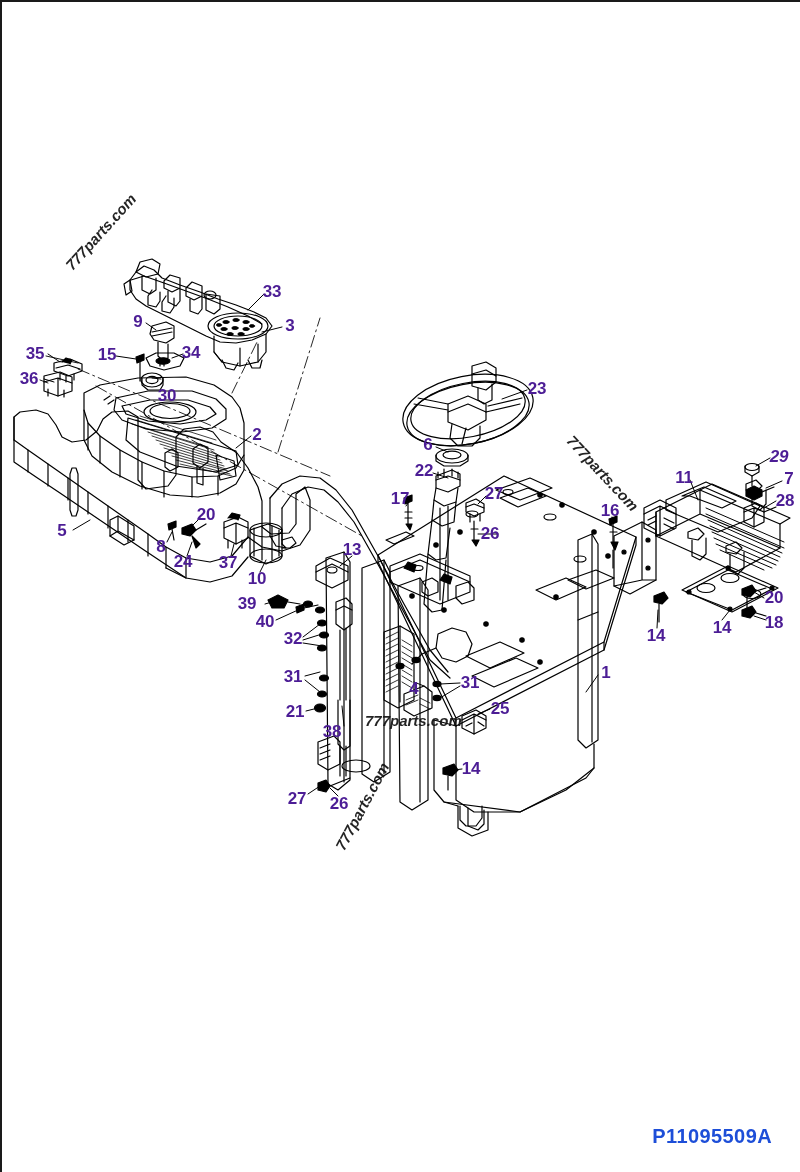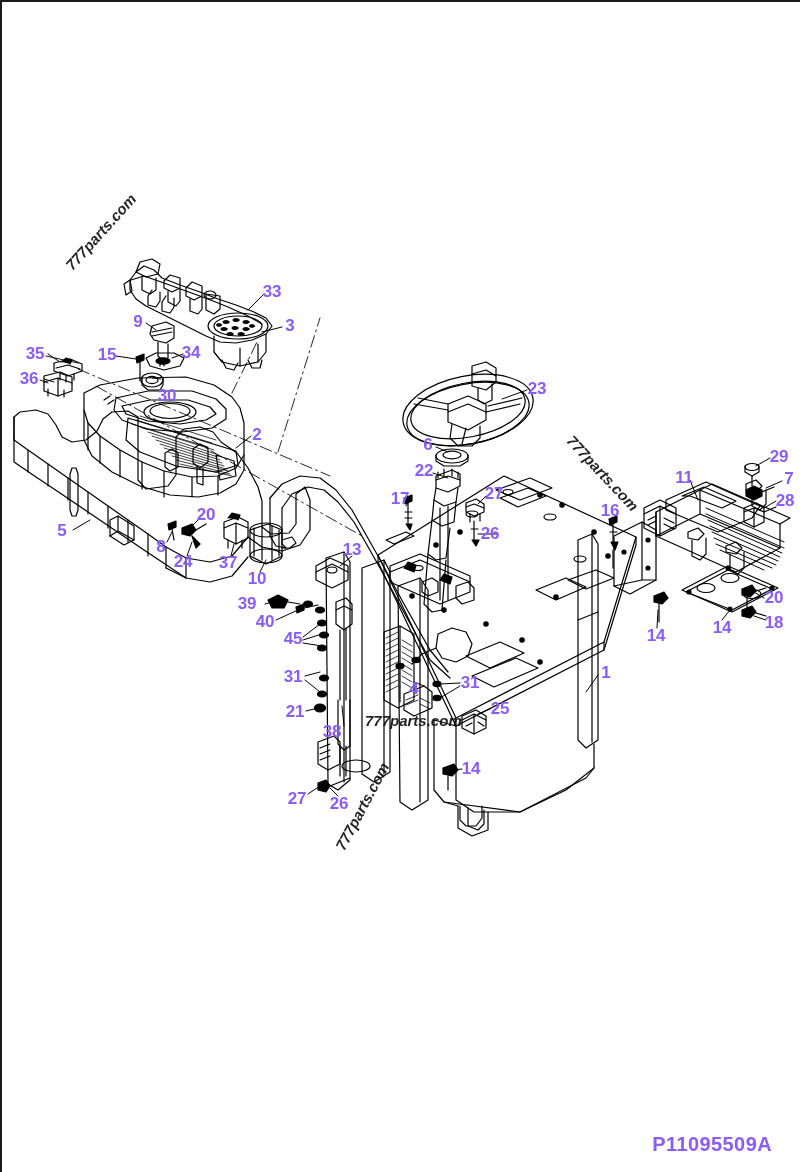--- a/index.html
+++ b/index.html
@@ -36,21 +36,21 @@
     left: 0; top: 0;
     width: 800px;
     height: 1172px;
   }
 
   .callout {
     position: absolute;
     font-family: "Liberation Sans", sans-serif;
     font-weight: bold;
     font-size: 17px;
-    color: #8b5cf6;
+    color: #4c1d95;
     line-height: 1;
     white-space: nowrap;
     transform: translate(-50%, -50%);
     letter-spacing: -0.2px;
   }
 
   .watermark {
     position: absolute;
     font-family: "Liberation Sans", sans-serif;
     font-size: 15px;
@@ -59,25 +59,25 @@
     color: #111111;
     white-space: nowrap;
     transform-origin: 0 0;
     opacity: 0.92;
     pointer-events: none;
   }
 
   #drawing-number {
     position: absolute;
     right: 28px;
-    bottom: 16px;
+    bottom: 24px;
     font-family: "Liberation Sans", sans-serif;
     font-size: 20px;
     font-weight: bold;
-    color: #8b5cf6;
+    color: #1d4ed8;
     letter-spacing: 0.4px;
   }
 </style>
 </head>
 <body>
 
 <div id="page">
 
   <div id="border-top"></div>
   <div id="border-left"></div>
@@ -576,21 +576,21 @@
       <div class="callout" style="left: 290px; top: 325px;">3</div>
       <div class="callout" style="left: 138px; top: 321px;">9</div>
       <div class="callout" style="left: 191px; top: 352px;">34</div>
       <div class="callout" style="left: 35px; top: 353px;">35</div>
       <div class="callout" style="left: 107px; top: 354px;">15</div>
       <div class="callout" style="left: 29px; top: 378px; text-align: center;">36</div>
       <div class="callout" style="left: 167px; top: 379px; margin-top: 16px;">30</div>
       <div class="callout" style="left: 537px; top: 388px;">23</div>
       <div class="callout" style="left: 428px; top: 444px;">6</div>
       <div class="callout" style="left: 257px; top: 434px;">2</div>
-      <div class="callout" style="left: 779px; top: 456px;">29</div>
+      <div class="callout" style="left: 779px; top: 456px; font-style: italic;">29</div>
       <div class="callout" style="left: 684px; top: 477px;">11</div>
       <div class="callout" style="left: 789px; top: 478px;">7</div>
       <div class="callout" style="left: 424px; top: 470px;">22</div>
       <div class="callout" style="left: 494px; top: 493px;">27</div>
       <div class="callout" style="left: 785px; top: 500px;">28</div>
       <div class="callout" style="left: 400px; top: 498px;">17</div>
       <div class="callout" style="left: 610px; top: 510px;">16</div>
       <div class="callout" style="left: 490px; top: 533px;">26</div>
       <div class="callout" style="left: 62px; top: 530px;">5</div>
       <div class="callout" style="left: 206px; top: 514px;">20</div>
@@ -598,21 +598,21 @@
       <div class="callout" style="left: 352px; top: 549px;">13</div>
       <div class="callout" style="left: 183px; top: 561px;">24</div>
       <div class="callout" style="left: 228px; top: 562px;">37</div>
       <div class="callout" style="left: 257px; top: 578px;">10</div>
       <div class="callout" style="left: 774px; top: 597px;">20</div>
       <div class="callout" style="left: 247px; top: 603px;">39</div>
       <div class="callout" style="left: 722px; top: 627px;">14</div>
       <div class="callout" style="left: 774px; top: 622px;">18</div>
       <div class="callout" style="left: 656px; top: 635px;">14</div>
       <div class="callout" style="left: 265px; top: 621px;">40</div>
-      <div class="callout" style="left: 293px; top: 638px;">45</div>
+      <div class="callout" style="left: 293px; top: 638px;">32</div>
       <div class="callout" style="left: 293px; top: 676px;">31</div>
       <div class="callout" style="left: 414px; top: 688px;">4</div>
       <div class="callout" style="left: 470px; top: 682px;">31</div>
       <div class="callout" style="left: 500px; top: 708px;">25</div>
       <div class="callout" style="left: 606px; top: 672px;">1</div>
       <div class="callout" style="left: 295px; top: 711px;">21</div>
       <div class="callout" style="left: 332px; top: 731px;">38</div>
       <div class="callout" style="left: 471px; top: 768px;">14</div>
       <div class="callout" style="left: 297px; top: 798px;">27</div>
       <div class="callout" style="left: 339px; top: 803px;">26</div>

